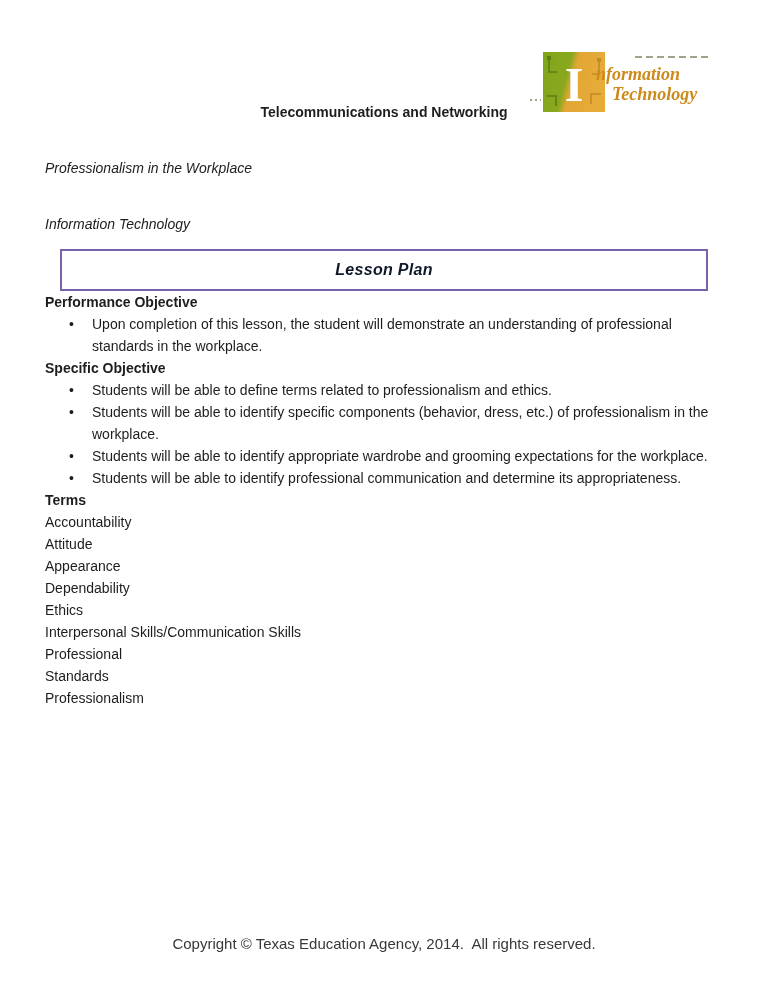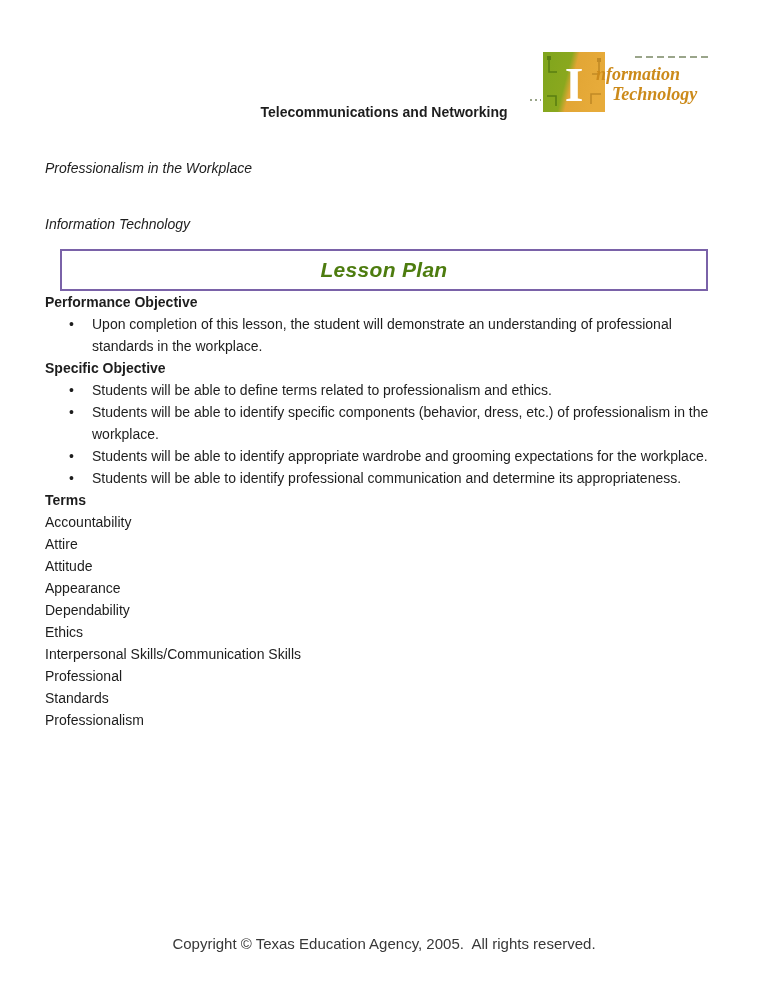--- a/index.html
+++ b/index.html
@@ -26,25 +26,25 @@
 
   .title-box {
     margin: 14px 15px 0 15px;
     border: 2px solid #7a62a8;
     height: 42px;
     display: flex;
     align-items: center;
     justify-content: center;
   }
   .title-box .title-text {
-    font-size: 21px;
+    font-size: 16px;
     font-weight: bold;
     font-style: italic;
     letter-spacing: 0.3px;
-    color: #4d7c0f;
+    color: #0f172a;
   }
 
   .section { }
   .heading { font-weight: bold; }
 
   ul.bullets { list-style: none; }
   ul.bullets li { position: relative; padding-left: 47px; }
   ul.bullets li::before {
     content: "•";
     position: absolute;
@@ -140,33 +140,32 @@
         <li>Students will be able to identify specific components (behavior, dress, etc.) of professionalism in the workplace.</li>
         <li>Students will be able to identify appropriate wardrobe and grooming expectations for the workplace.</li>
         <li>Students will be able to identify professional communication and determine its appropriateness.</li>
       </ul>
     </div>
 
     <div class="section">
       <div class="heading">Terms</div>
       <div class="terms-list">
         <div>Accountability</div>
-        <div>Attire</div>
         <div>Attitude</div>
         <div>Appearance</div>
         <div>Dependability</div>
         <div>Ethics</div>
         <div>Interpersonal Skills/Communication Skills</div>
         <div>Professional</div>
         <div>Standards</div>
         <div>Professionalism</div>
       </div>
     </div>
 
 
   </div>
 
   <div class="footer">
-    <div>Copyright © Texas Education Agency, 2005.  All rights reserved.</div>
+    <div>Copyright © Texas Education Agency, 2014.  All rights reserved.</div>
     
   </div>
 
 </div>
 
 </body></html>

